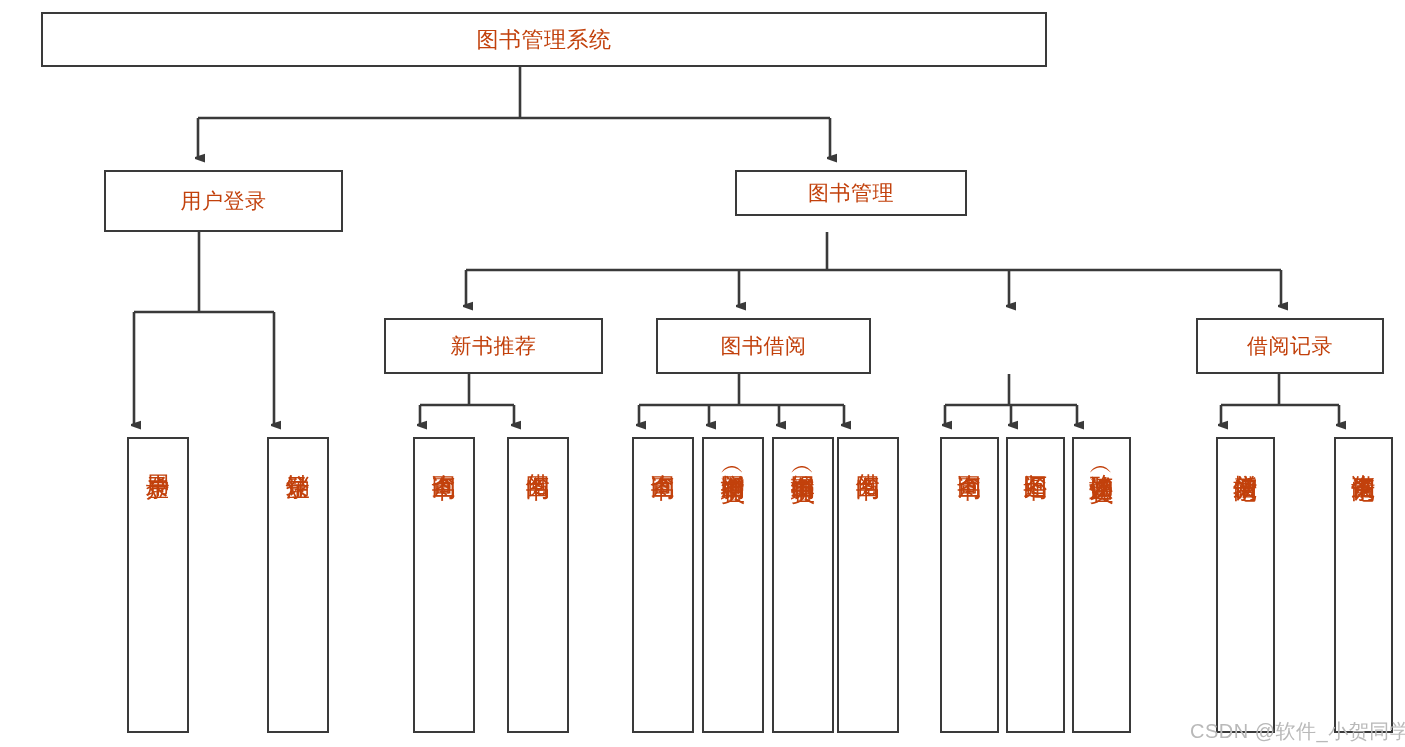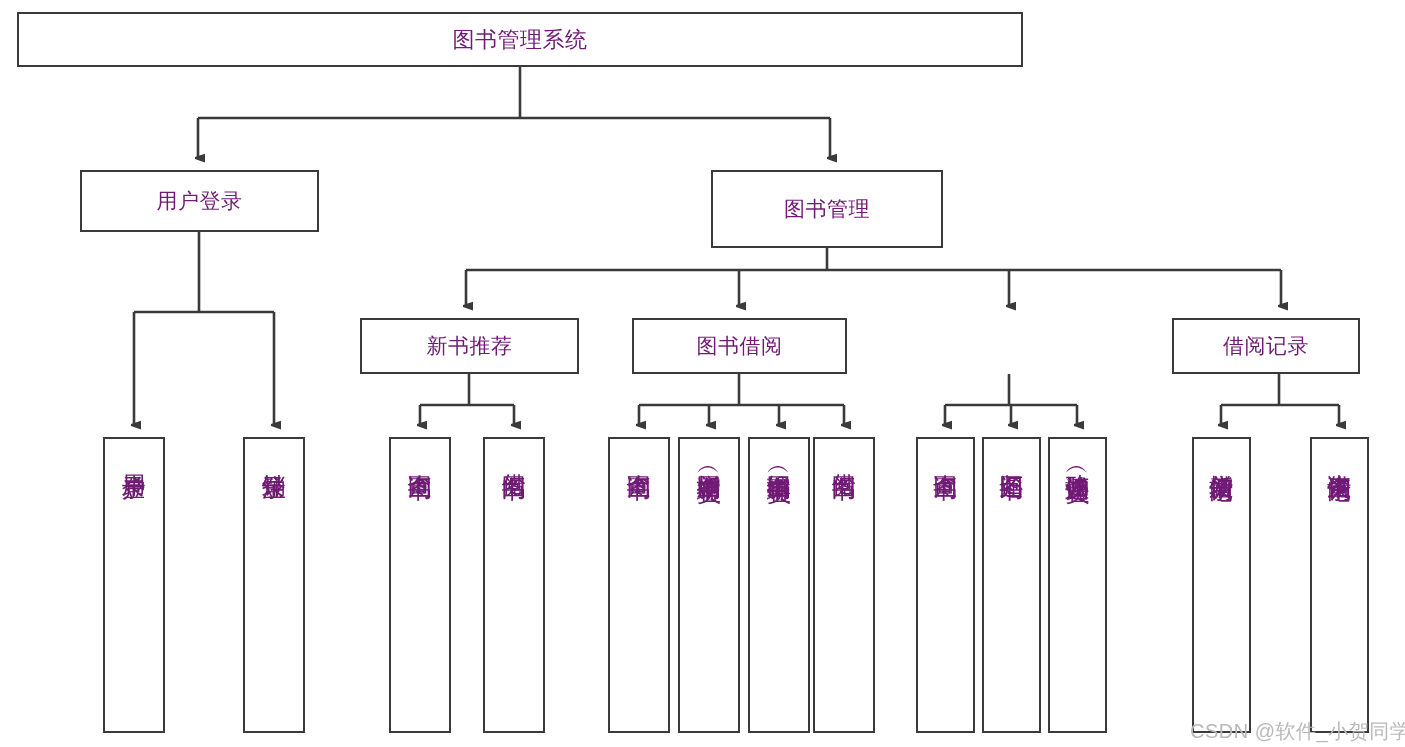--- a/index.html
+++ b/index.html
@@ -26,22 +26,23 @@
     pointer-events: none;
   }
   .node {
     position: absolute;
     box-sizing: border-box;
     border: 2px solid #3a3a3a;
     background: #ffffff;
     display: flex;
     align-items: center;
     justify-content: center;
-    color: #701a75;
+    color: #c2410c;
     z-index: 2;
+    margin-left: 24px;
   }
   .node .label {
     display: block;
     text-align: center;
     line-height: 1.18;
     letter-spacing: 0.5px;
   }
   .node.horiz .label {
     font-size: 21px;
   }
@@ -125,21 +126,21 @@
     </g>
   </svg>
 
   <div class="node root horiz" style="left: 17px; top: 12px; width: 1006px; height: 55px;">
     <span class="label">图书管理系统</span>
   </div>
 
   <div class="node horiz" style="left: 80px; top: 170px; width: 239px; height: 62px;">
     <span class="label">用户登录</span>
   </div>
-  <div class="node horiz" style="left: 711px; top: 170px; width: 232px; height: 78px;">
+  <div class="node horiz" style="left: 711px; top: 170px; width: 232px; height: 46px;">
     <span class="label">图书管理</span>
   </div>
 
   <div class="node horiz" style="left: 632px; top: 318px; width: 215px; height: 56px;">
     <span class="label">图书借阅</span>
   </div>
   <div class="node horiz" style="left: 360px; top: 318px; width: 219px; height: 56px;">
     <span class="label">新书推荐</span>
   </div>
   <div class="node horiz" style="left: 1172px; top: 318px; width: 188px; height: 56px;">

